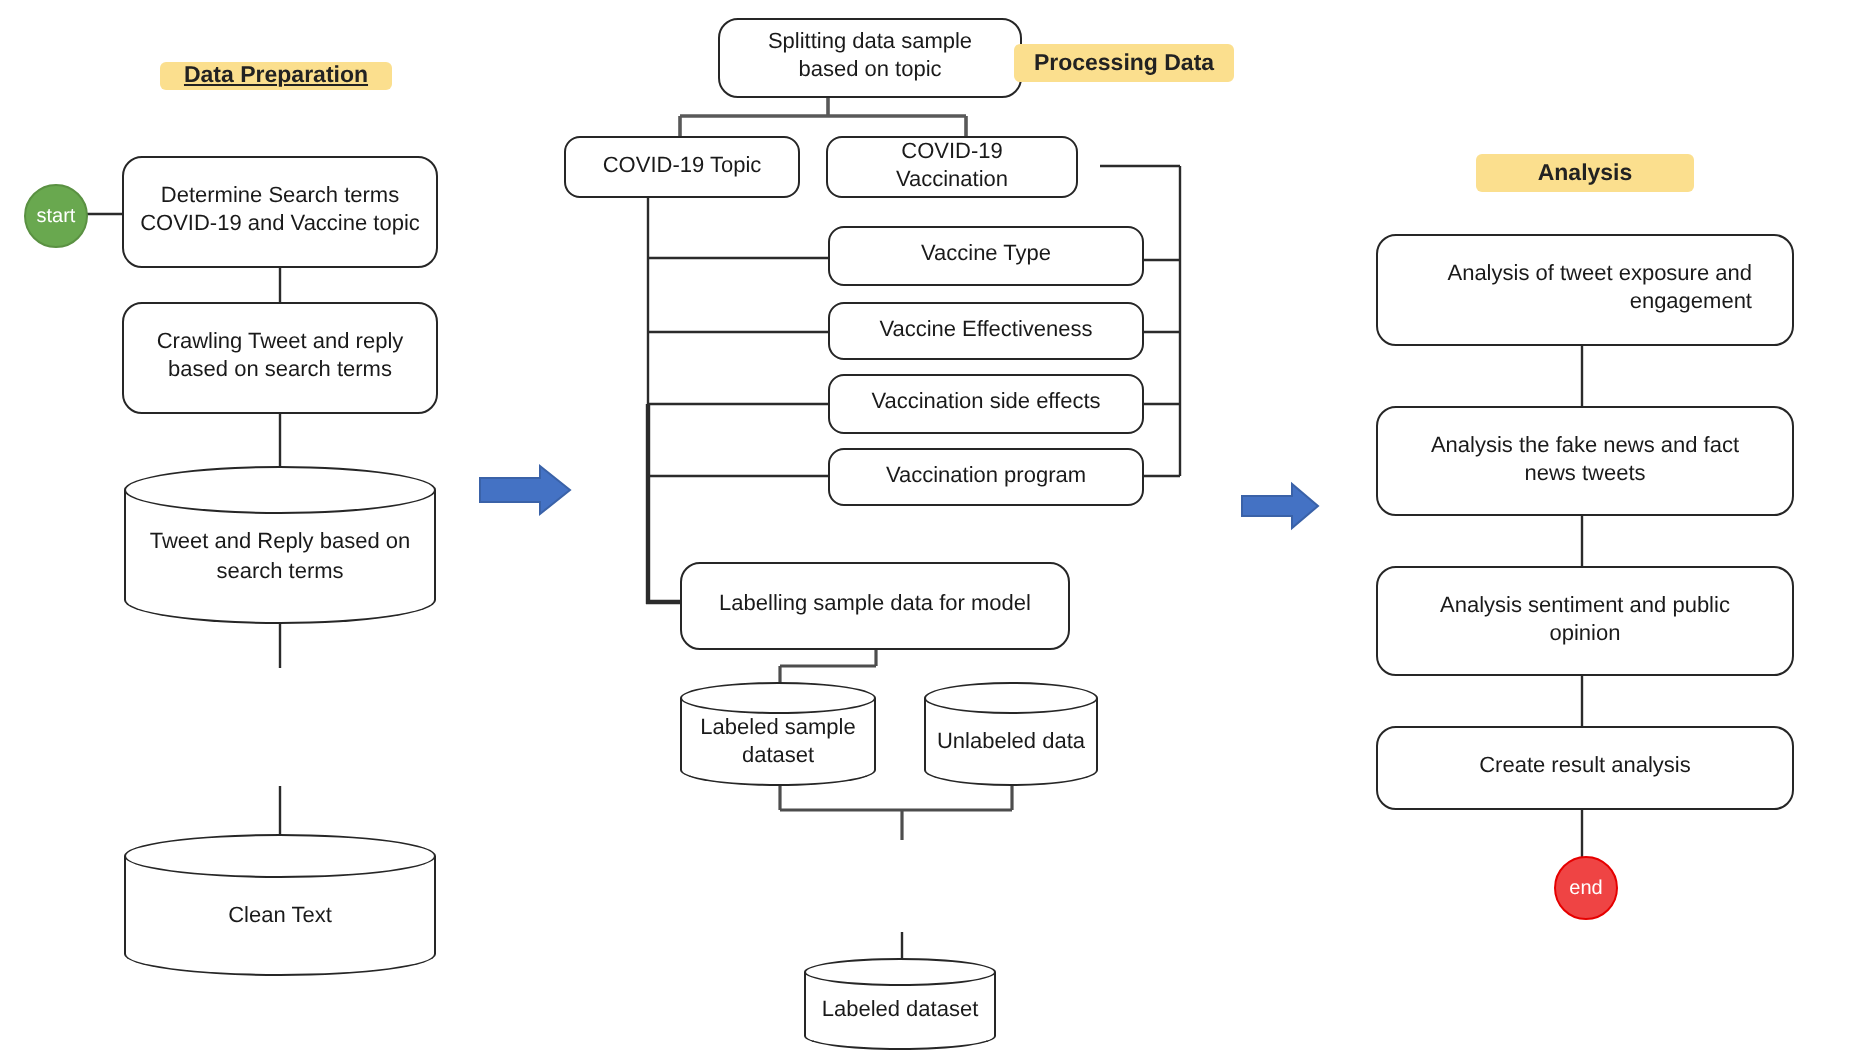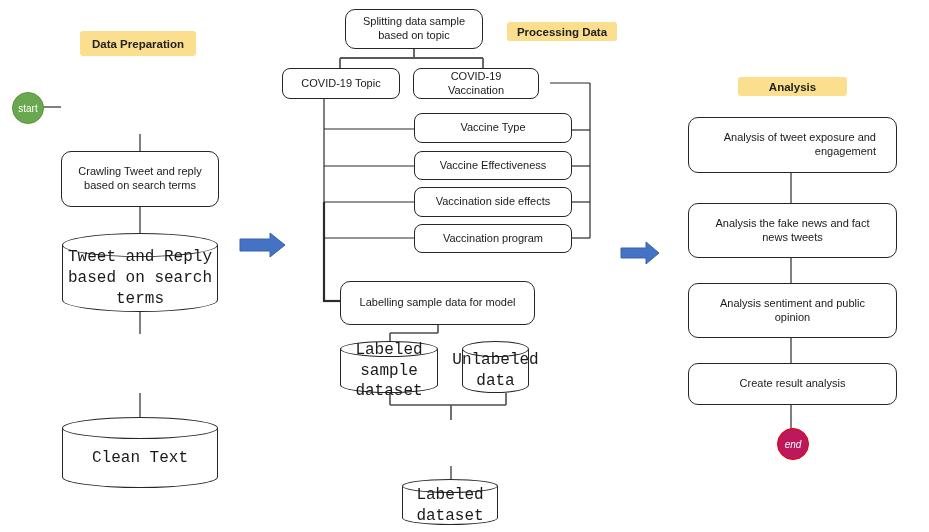--- a/index.html
+++ b/index.html
@@ -29,62 +29,62 @@
     display:flex;align-items:center;justify-content:center;
     font-size:11.5px;font-weight:600;color:#222;
   }
   .terminator{
     position:absolute;z-index:3;
     width:30px;height:30px;border-radius:50%;
     display:flex;align-items:center;justify-content:center;
     color:#ffffff;font-size:10px;
   }
   #t-start{background:#69A84F;border:1px solid #5a9142;}
-  #t-end{background:#be185d;border:1px solid #e60000;font-style:italic;}
+  #t-end{background:#ef4444;border:1px solid #e60000;}
   .cylinder{position:absolute;z-index:2;}
   .cyl-top{
     position:absolute;left:0;right:0;top:0;
     height:calc(var(--ry)*2);
     border:1.2px solid #262626;border-radius:50%;
     background:#ffffff;box-sizing:border-box;z-index:2;
   }
   .cyl-body{
     position:absolute;left:0;right:0;top:var(--ry);bottom:0;
     border:1.2px solid #262626;border-top:none;
     border-radius:0 0 50% 50% / 0 0 var(--ry) var(--ry);
     background:#ffffff;box-sizing:border-box;z-index:1;
   }
   .cyl-label{
     position:absolute;left:0;right:0;top:var(--ry);bottom:0;
     display:flex;align-items:center;justify-content:center;
     text-align:center;z-index:3;
-    font-family:Liberation Mono, monospace;
-    font-size:16px;line-height:1.3;padding:2px 4px;box-sizing:border-box;
+    font-family:Liberation Sans, sans-serif;
+    font-size:11px;line-height:1.3;padding:2px 4px;box-sizing:border-box;
   }
   
-  #lbl-prep{left:80px;top:31px;width:116px;height:25px;}
+  #lbl-prep{left:80px;top:31px;width:116px;height:14px;text-decoration:underline;}
   #lbl-proc{left:507px;top:22px;width:110px;height:19px;}
   #lbl-analysis{left:738px;top:77px;width:109px;height:19px;}
   #t-start{left:12px;top:92px;}
   #t-end{left:777px;top:428px;}
   #n-determine{left:61px;top:78px;width:158px;height:56px;}
   #n-crawling{left:61px;top:151px;width:158px;height:56px;}
   #c-tweet{left:62px;top:233px;width:156px;height:79px;--ry:12px;}
   #n-remove{left:61px;top:333px;width:158px;height:60px;}
   #c-clean{left:62px;top:417px;width:156px;height:71px;--ry:11px;}
-  #n-splitting{left:345px;top:9px;width:138px;height:40px;text-align:center;}
+  #n-splitting{left:359px;top:9px;width:152px;height:40px;text-align:center;}
   #n-topic{left:282px;top:68px;width:118px;height:31px;border-radius:8px;}
   #n-vaccination{left:413px;top:68px;width:126px;height:31px;border-radius:8px;}
   #n-vtype{left:414px;top:113px;width:158px;height:30px;border-radius:8px;}
   #n-veff{left:414px;top:151px;width:158px;height:29px;border-radius:8px;}
   #n-vside{left:414px;top:187px;width:158px;height:30px;border-radius:8px;}
   #n-vprog{left:414px;top:224px;width:158px;height:29px;border-radius:8px;}
   #n-labelling{left:340px;top:281px;width:195px;height:44px;}
   #c-labeled-sample{left:340px;top:341px;width:98px;height:52px;--ry:8px;}
-  #c-unlabeled{left:462px;top:341px;width:67px;height:52px;border-radius:23px;--ry:8px;}
+  #c-unlabeled{left:462px;top:341px;width:87px;height:52px;border-radius:23px;--ry:8px;}
   #n-creating{left:318px;top:419px;width:264px;height:47px;border-radius:12px;}
   #c-labeled-ds{left:402px;top:479px;width:96px;height:46px;--ry:7px;}
   #n-exposure{left:688px;top:117px;width:209px;height:56px;padding:2px 20px;text-align:right;}
   #n-fake{left:688px;top:203px;width:209px;height:55px;padding:4px 20px;}
   #n-sentiment{left:688px;top:283px;width:209px;height:55px;padding:2px 20px;}
   #n-result{left:688px;top:363px;width:209px;height:42px;padding:2px 10px;}
 </style>
 </head>
 <body>
 
@@ -143,20 +143,21 @@
     </g>
   </svg>
 
   <div class="side-label" id="lbl-prep">Data Preparation</div>
   <div class="side-label" id="lbl-proc">Processing Data</div>
   <div class="side-label" id="lbl-analysis">Analysis</div>
 
   <div class="terminator" id="t-start">start</div>
   <div class="terminator" id="t-end">end</div>
 
+  <div class="node" id="n-determine">Determine Search terms COVID-19 and Vaccine topic</div>
   <div class="node" id="n-crawling">Crawling Tweet and reply based on search terms</div>
   <div class="cylinder" id="c-tweet">
     <div class="cyl-body"></div>
     <div class="cyl-top"></div>
     <div class="cyl-label">Tweet and Reply based on search terms</div>
   </div>
   <div class="cylinder" id="c-clean">
     <div class="cyl-body"></div>
     <div class="cyl-top"></div>
     <div class="cyl-label">Clean Text</div>

